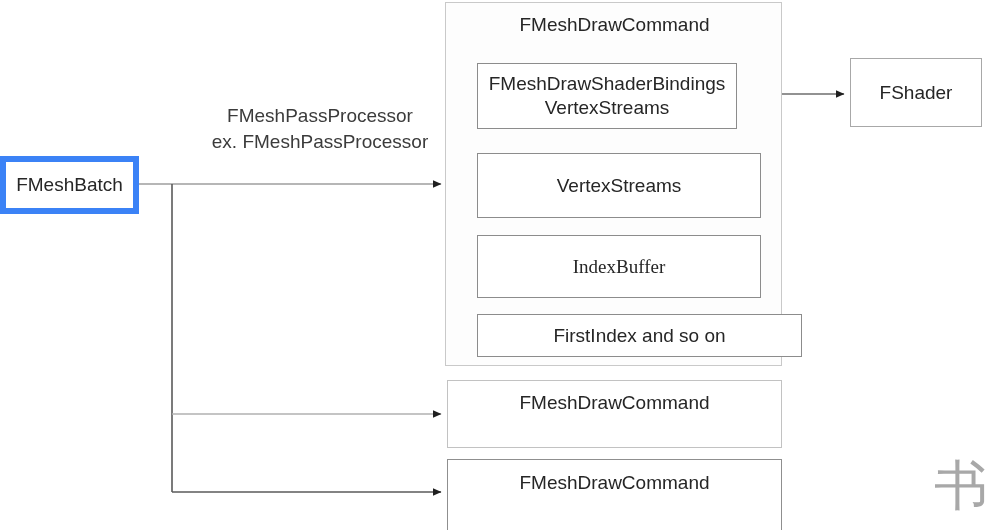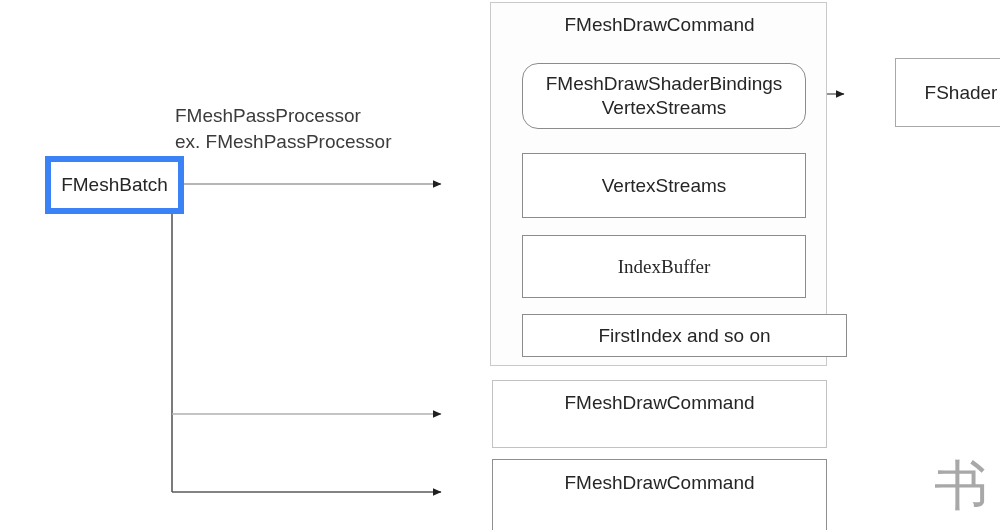--- a/index.html
+++ b/index.html
@@ -28,21 +28,20 @@
   .node {
     position: absolute;
     box-sizing: border-box;
     background: #ffffff;
     display: flex;
     align-items: center;
     justify-content: center;
     text-align: center;
     color: #262626;
     line-height: 1.22;
-    margin-left: 45px;
   }
   
   #command-container {
     left: 445px;
     top: 2px;
     width: 337px;
     height: 364px;
     border: 1px solid #c9c9c9;
     background: #fdfdfd;
     display: block;
@@ -65,23 +64,22 @@
     align-items: center;
     justify-content: center;
     text-align: center;
     color: #262626;
     font-size: 19px;
     line-height: 1.25;
   }
   #shader-bindings-node {
     left: 31px;
     top: 60px;
-    width: 284px;
+    width: 260px;
     height: 66px;
-    border-radius: 16px;
   }
   #vertex-streams-node {
     left: 31px;
     top: 150px;
     width: 284px;
     height: 65px;
   }
   #index-buffer-node {
     left: 31px;
     top: 232px;
@@ -129,21 +127,21 @@
     border: 1px solid #8f8f8f;
     font-size: 19px;
     align-items: flex-start;
     padding-top: 11px;
   }
   #edge-label {
     position: absolute;
     left: 175px;
     top: 103px;
     width: 290px;
-    text-align: left;
+    text-align: center;
     font-size: 19px;
     color: #3b3b3b;
     line-height: 1.35;
   }
   #edge-label div { white-space: nowrap; }
   #watermark {
     position: absolute;
     left: 930px;
     top: 455px;
     width: 62px;

